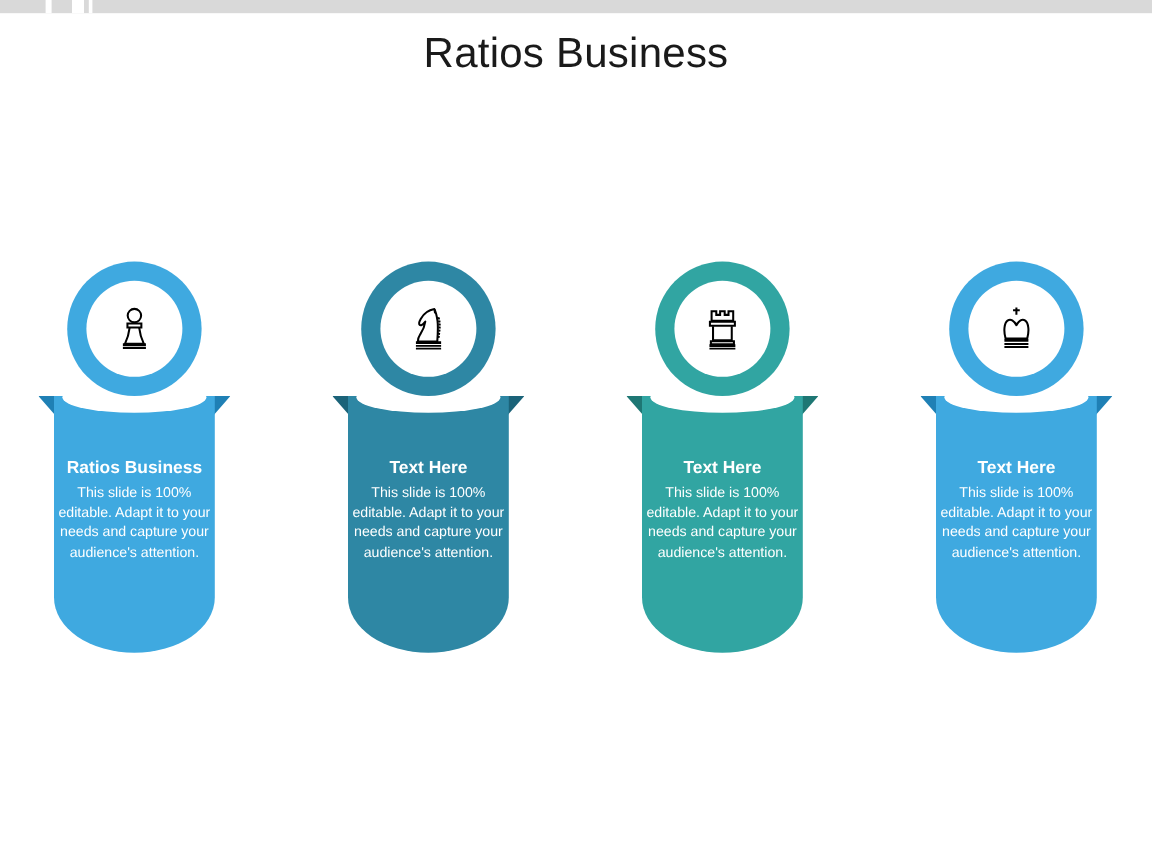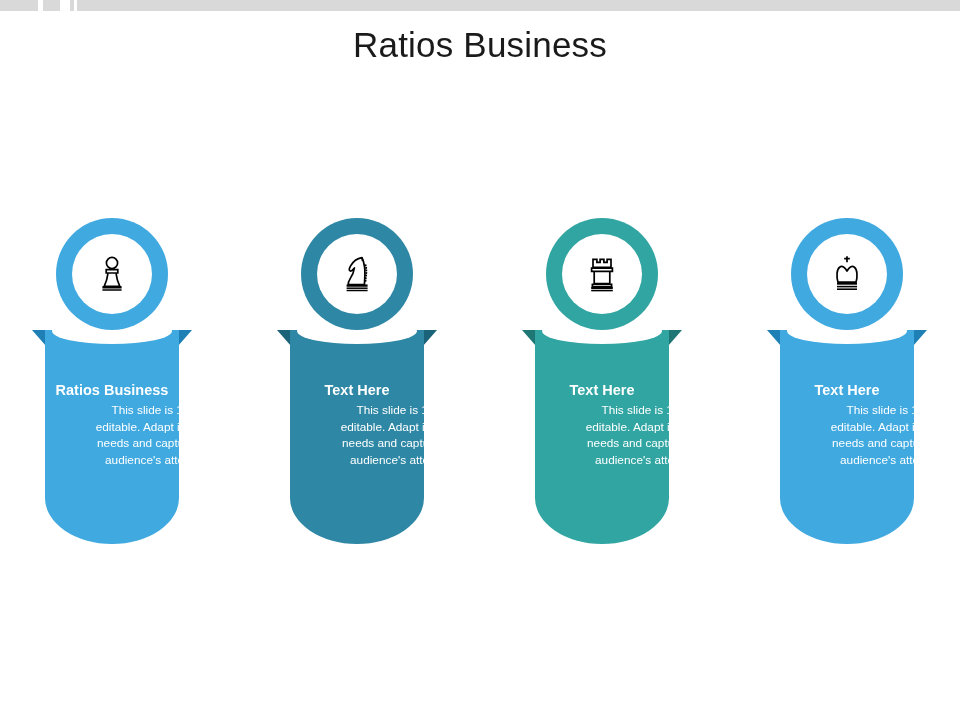--- a/index.html
+++ b/index.html
@@ -115,21 +115,20 @@
     line-height: 17px;
   }
   .banner-body-text {
     position: absolute;
     left: 2px;
     width: 130px;
     text-align: center;
     font-size: 11.8px;
     color: #ffffff;
     line-height: 16.5px;
-    margin-left: 47px;
   }
 
   
   .ring {
     position: absolute;
     left: 44px;
     top: 0;
     width: 112px;
     height: 112px;
     border-radius: 50%;

